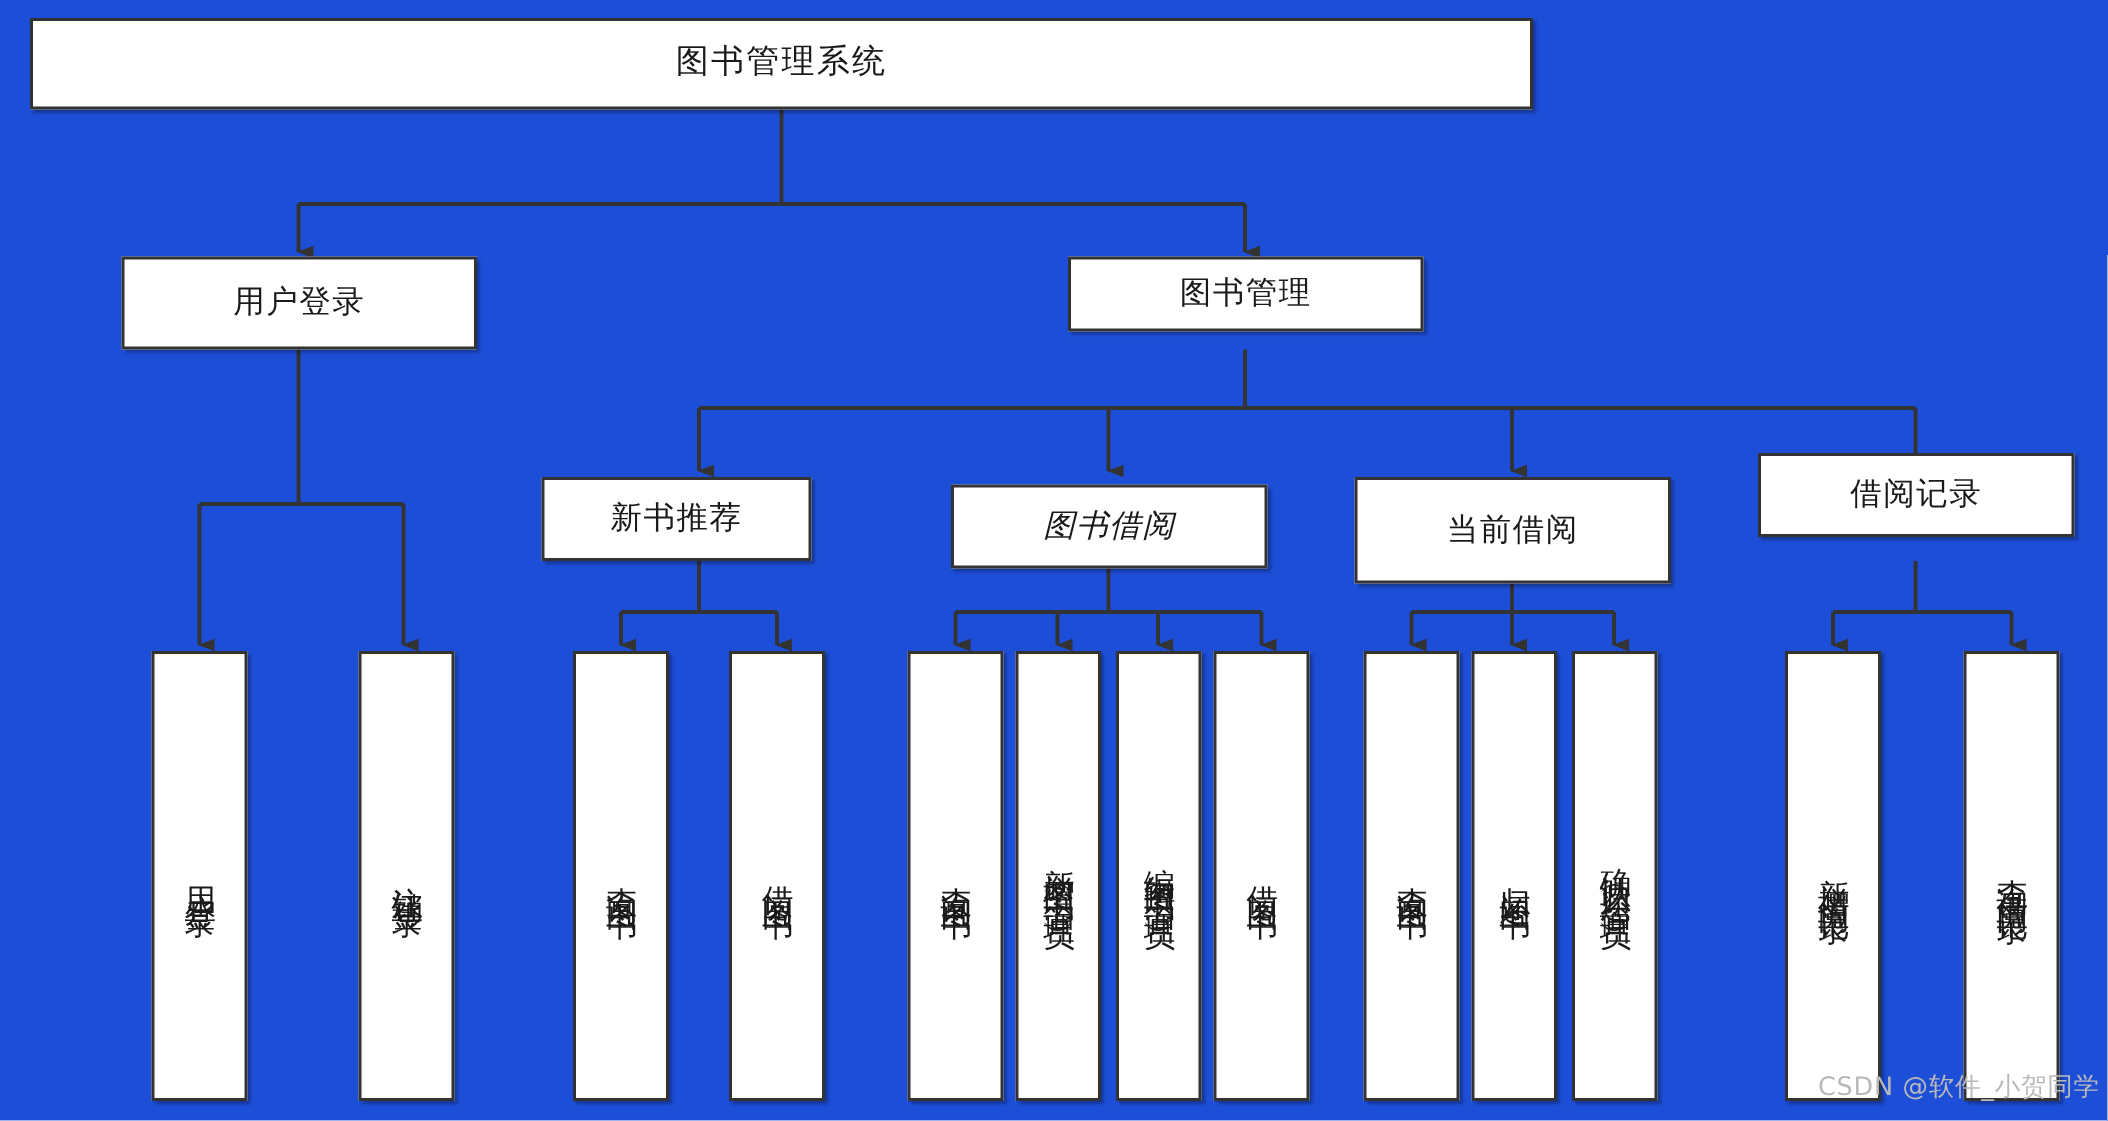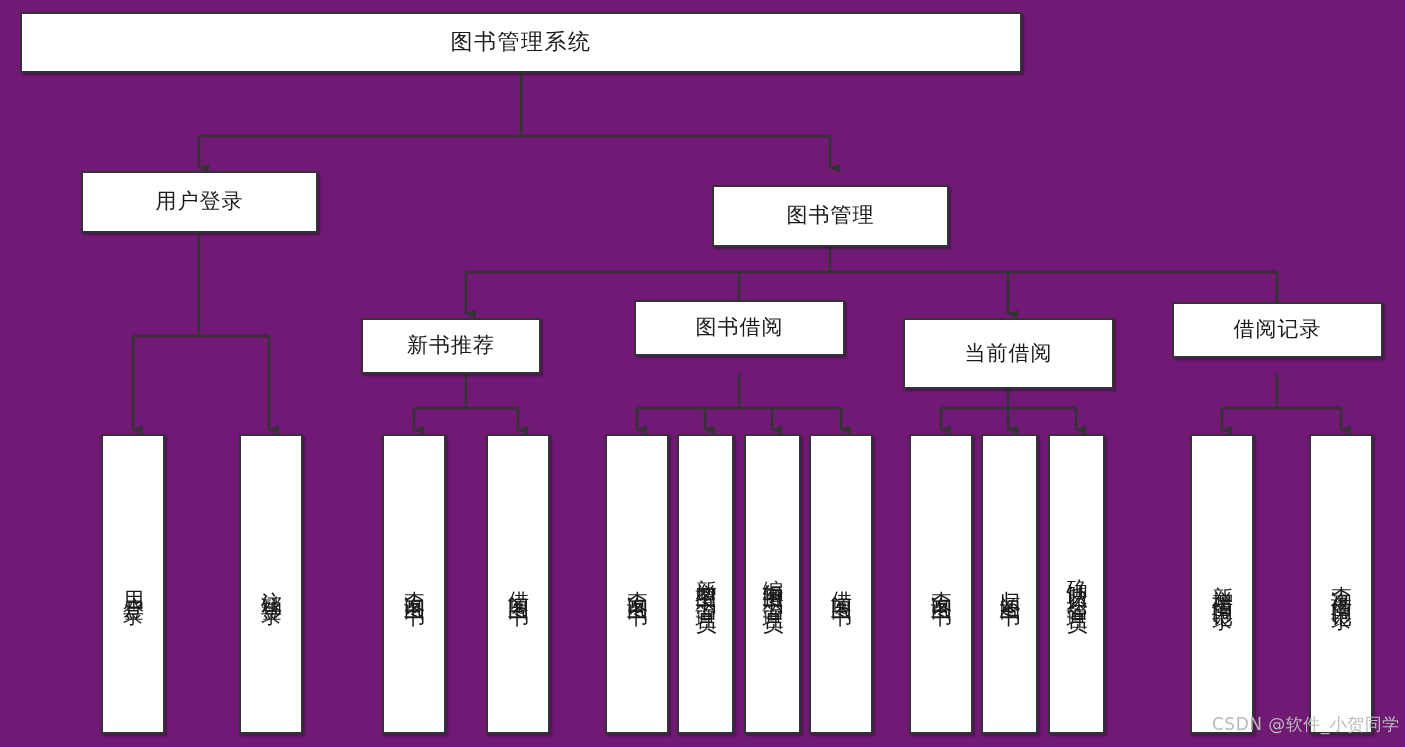--- a/index.html
+++ b/index.html
@@ -8,21 +8,21 @@
     padding: 0;
     background: #ffffff;
   }
   body {
     font-family: "DejaVu Sans", "Liberation Sans", sans-serif;
   }
   #diagram-root {
     position: relative;
     width: 1405px;
     height: 747px;
-    background: #701a75;
+    background: #1d4ed8;
     overflow: hidden;
   }
   #edges-layer {
     position: absolute;
     left: 0;
     top: 0;
     width: 1405px;
     height: 747px;
   }
   .node {
@@ -127,28 +127,28 @@
     </g>
   </svg>
 
   <div class="node node-h" id="title-node" style="left:20px; top:12px; width:1002px; height:61px;">
     <span class="node-label">图书管理系统</span>
   </div>
 
   <div class="node node-h" style="left:81px; top:171px; width:237px; height:62px;">
     <span class="node-label">用户登录</span>
   </div>
-  <div class="node node-h" style="left:712px; top:185px; width:237px; height:62px;">
+  <div class="node node-h" style="left:712px; top:171px; width:237px; height:50px;">
     <span class="node-label">图书管理</span>
   </div>
 
   <div class="node node-h" style="left:361px; top:318px; width:180px; height:56px;">
     <span class="node-label">新书推荐</span>
   </div>
-  <div class="node node-h" style="left:634px; top:300px; width:211px; height:56px;">
+  <div class="node node-h" style="left:634px; top:323px; width:211px; height:56px;font-style:italic;">
     <span class="node-label">图书借阅</span>
   </div>
   <div class="node node-h" style="left:903px; top:318px; width:211px; height:71px;">
     <span class="node-label">当前借阅</span>
   </div>
   <div class="node node-h" style="left:1172px; top:302px; width:211px; height:56px;">
     <span class="node-label">借阅记录</span>
   </div>
 
   <div class="node node-v" style="left:101px; top:434px; width:64px; height:300px;">

